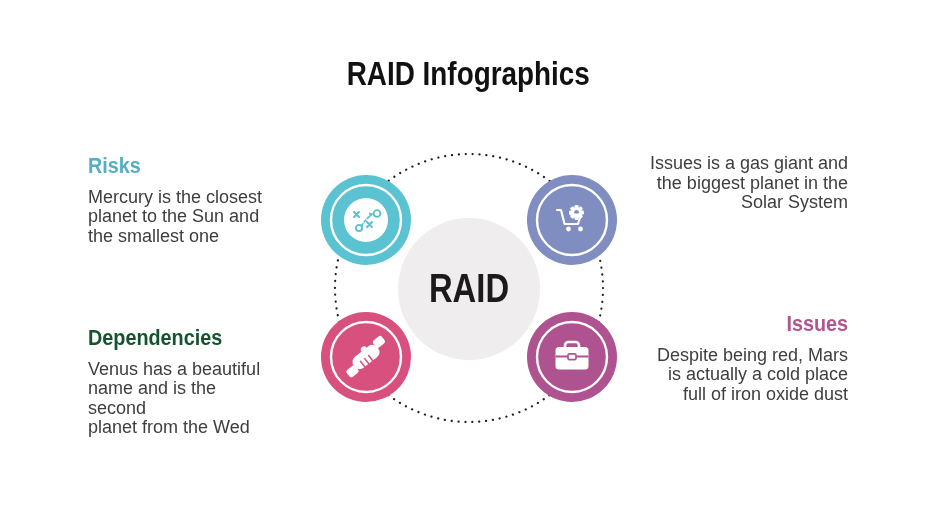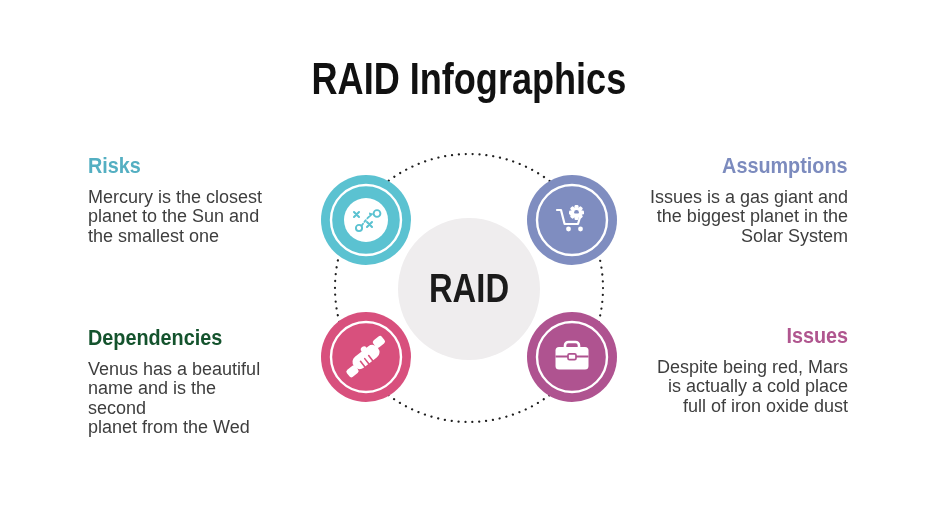--- a/index.html
+++ b/index.html
@@ -11,21 +11,21 @@
     overflow: hidden;
     font-family: "Liberation Sans", "DejaVu Sans", sans-serif;
   }
   .title {
     position: absolute;
     top: 54px;
     left: 0;
     width: 100%;
     text-align: center;
     margin: 0;
-    font-size: 44px;
+    font-size: 34px;
     font-weight: bold;
     color: #111111;
     letter-spacing: 0px;
   }
   .cond { display: inline-block; transform: scaleX(0.82); transform-origin: center; }
 
   .block { position: absolute; }
   .block .label {
     font-size: 22.5px;
     font-weight: bold;
@@ -39,21 +39,21 @@
   .block.right-align .cond-h { transform-origin: right center; }
   .block .desc {
     font-size: 18px;
     line-height: 19.5px;
     color: #3e3e3e;
     white-space: pre-line;
   }
   .block-risks        { left: 88px;  top: 154px; width: 180px; }
   .block-dependencies { left: 88px;  top: 326px; width: 190px; }
   .block-assumptions  { right: 89px; top: 154px; width: 210px; }
-  .block-issues       { right: 89px; top: 324px; width: 210px; }
+  .block-issues       { right: 89px; top: 312px; width: 210px; }
 
   .block-risks .label        { color: #54afc2; }
   .block-assumptions .label  { color: #7c8bbe; }
   .block-dependencies .label { color: #14532d; }
   .block-issues .label       { color: #b0568f; }
 
   .diagram { position: absolute; left: 300px; top: 130px; }
   .center-label-text {
     font-family: "Liberation Sans", "DejaVu Sans", sans-serif;
     font-size: 40px;
@@ -76,21 +76,20 @@
   </div>
 
   <div class="block block-dependencies left-align">
     <div class="label"><span class="cond-h">Dependencies</span></div>
     <div class="desc">Venus has a beautiful
 name and is the second
 planet from the Wed</div>
   </div>
 
   <div class="block block-assumptions right-align">
-    <div class="label"><span class="cond-h">Assumptions</span></div>
     <div class="desc">Issues is a gas giant and
 the biggest planet in the
 Solar System</div>
   </div>
 
   <div class="block block-issues right-align">
     <div class="label"><span class="cond-h">Issues</span></div>
     <div class="desc">Despite being red, Mars
 is actually a cold place
 full of iron oxide dust</div>

